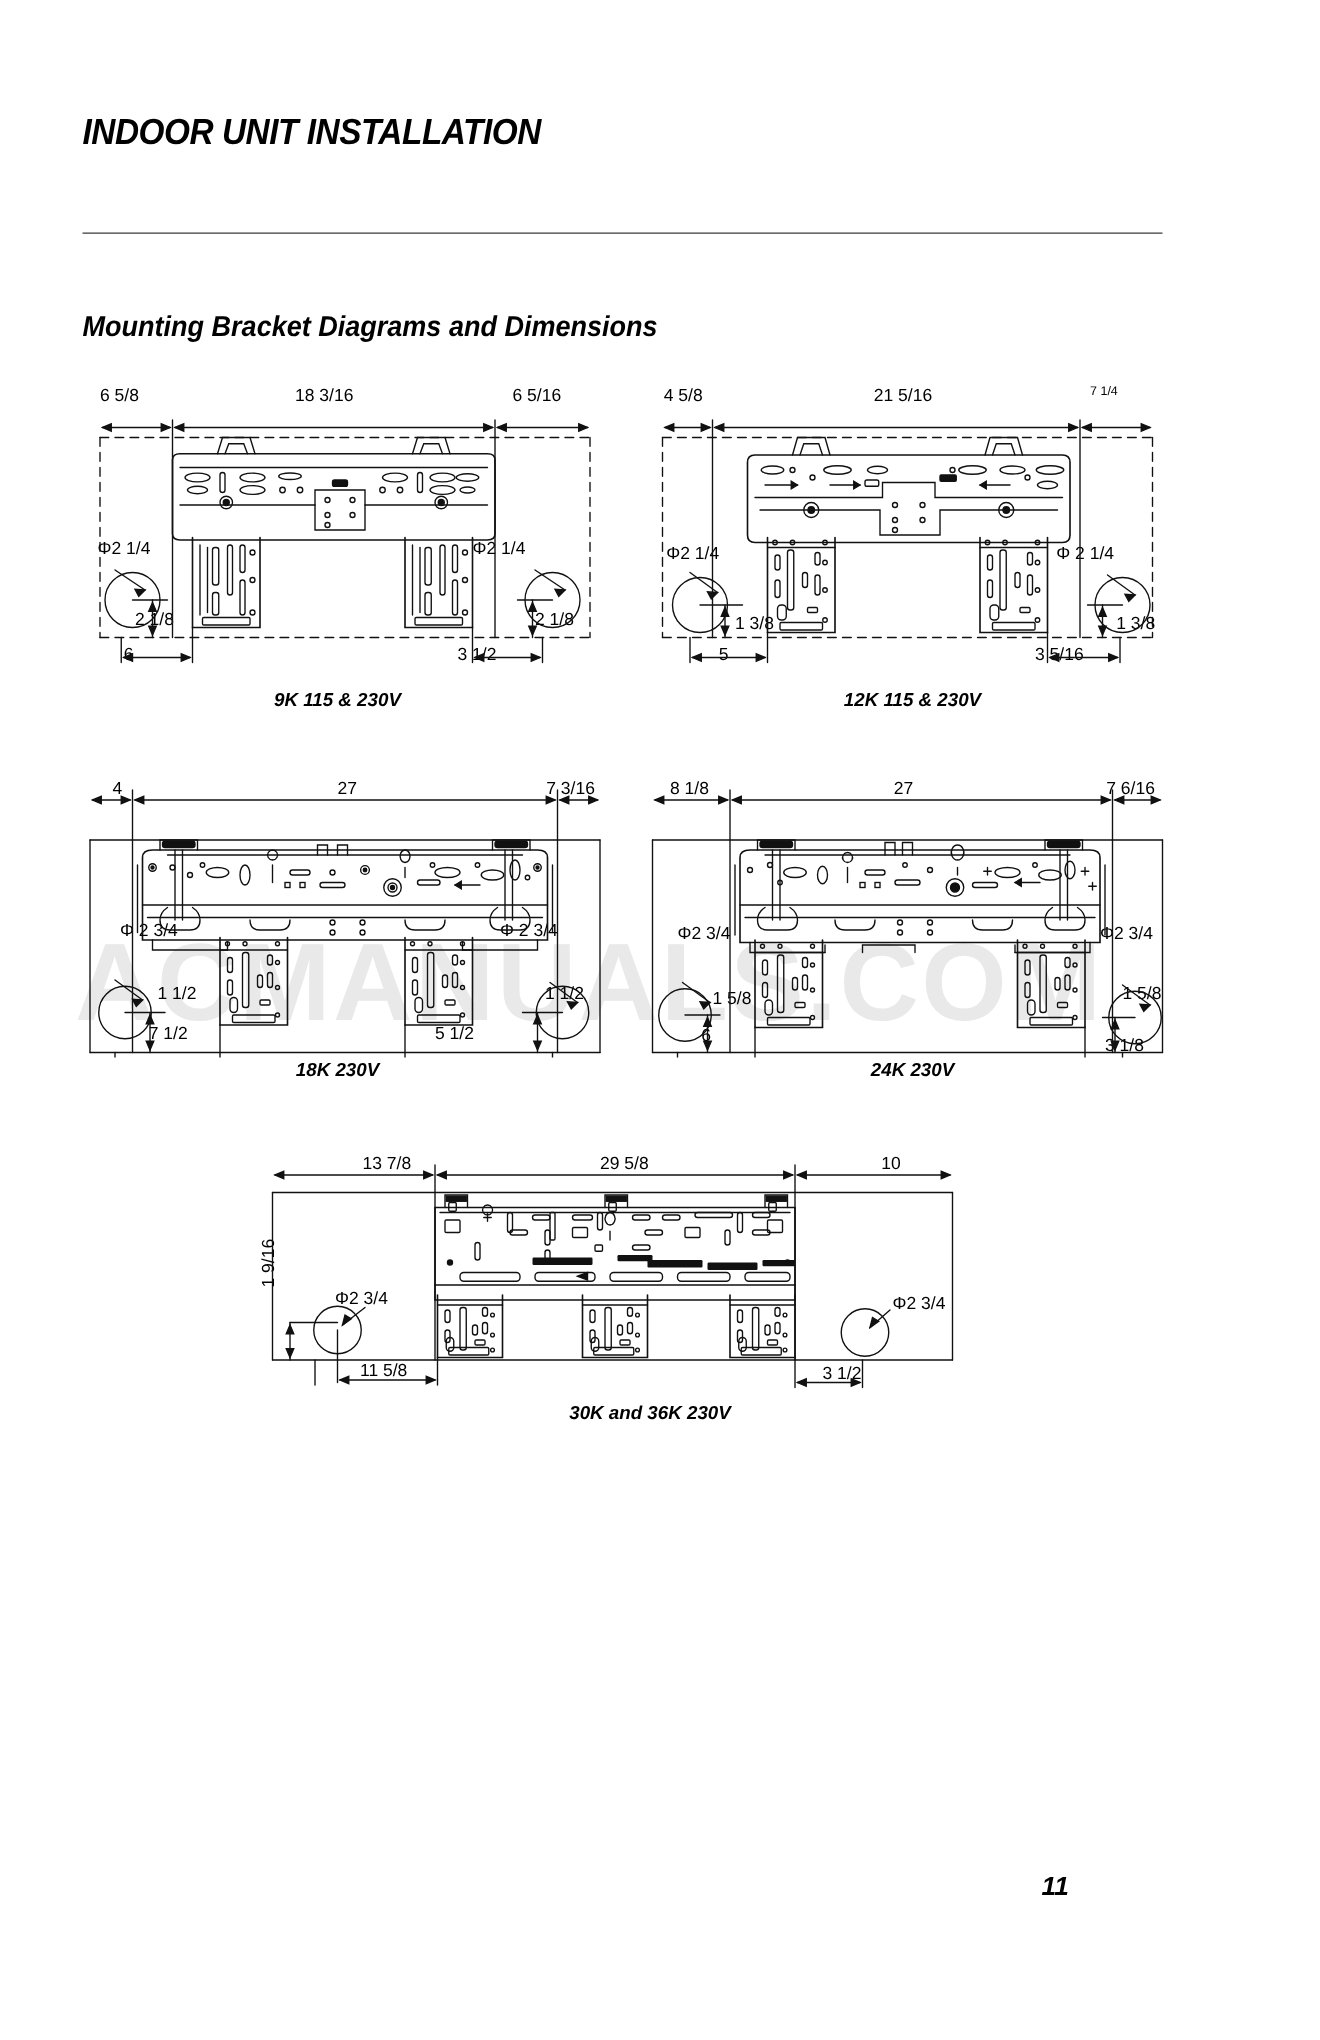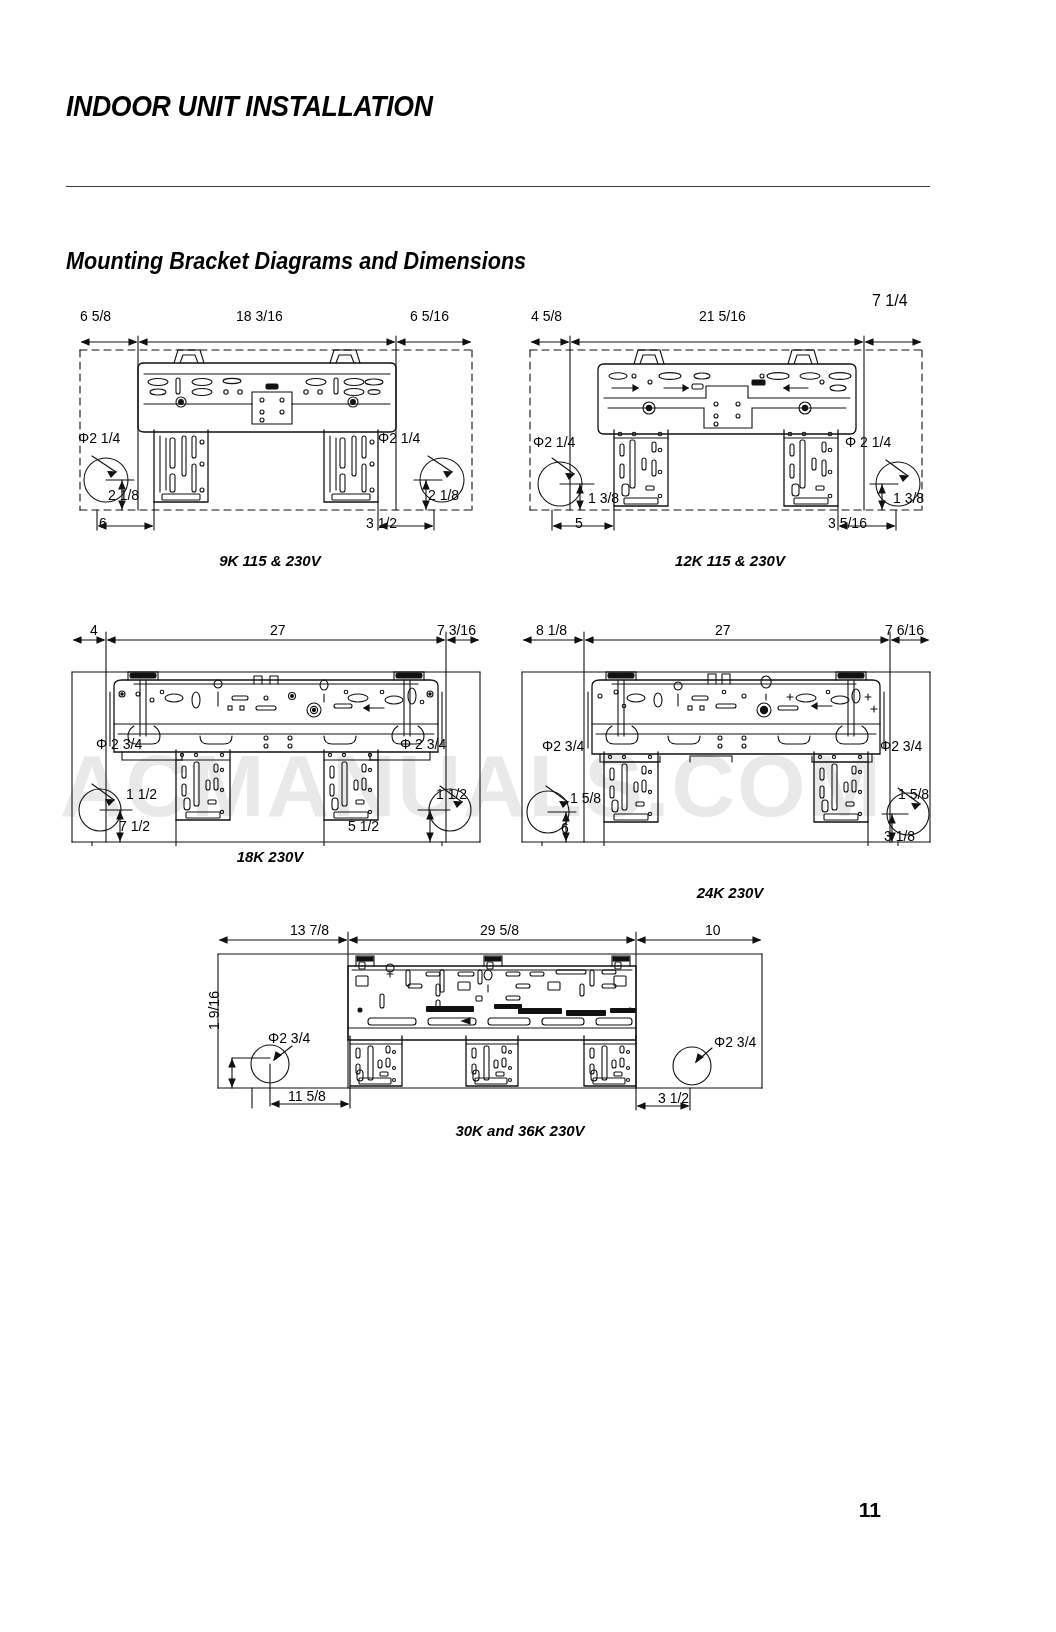--- a/index.html
+++ b/index.html
@@ -59,22 +59,22 @@
     position:absolute;right:78px;top:1440px;
     display:flex;align-items:center;gap:6px;
     z-index:3;
   }
   .logo-text{
     font-size:40px;font-weight:bold;font-style:italic;
     color:#3a3a3a;letter-spacing:-1px;
     transform:scaleX(1.03);transform-origin:left center;
   }
   .page-num{
-    position:absolute;right:66px;top:1498px;
-    font-size:21px;font-weight:bold;
+    position:absolute;right:92px;top:1498px;
+    font-size:21px;font-weight:bold;font-style:italic;
     z-index:3;
   }
 </style>
 </head>
 <body>
 
 <div class="page">
 
   <div class="page-title">INDOOR UNIT INSTALLATION</div>
   <div class="rule"></div>
@@ -327,21 +327,21 @@
         <path d="M322 194 L322 218"></path>
           <path d="M380 198 L380 218"></path>
         <path d="M324 214 L378 214"></path>
         <path d="M324 214 l7 -3 v6 z" fill="#111"></path>
           <path d="M378 214 l-7 -3 v6 z" fill="#111"></path>
       </g>
     </svg>
   </div>
   <div style="position:absolute;left:531px;top:308px;font-size:14px;">4 5/8</div>
   <div style="position:absolute;left:699px;top:308px;font-size:14px;">21 5/16</div>
-  <div style="position:absolute;left:872px;top:292px;font-size:16px;">7 1/4</div>
+  <div style="position:absolute;left:872px;top:308px;font-size:10px;">7 1/4</div>
   <div style="position:absolute;left:533px;top:434px;font-size:14px;">Φ2 1/4</div>
   <div style="position:absolute;left:845px;top:434px;font-size:14px;">Φ 2 1/4</div>
   <div style="position:absolute;left:588px;top:490px;font-size:14px;">1 3/8</div>
   <div style="position:absolute;left:893px;top:490px;font-size:14px;">1 3/8</div>
   <div style="position:absolute;left:575px;top:515px;font-size:14px;">5</div>
   <div style="position:absolute;left:828px;top:515px;font-size:14px;">3 5/16</div>
   <div class="caption" style="left:620px;top:552px;width:220px;">12K 115 &amp; 230V</div>
 
   <div class="fig" style="left:66px;top:614px;">
     <svg width="420" height="232" viewBox="0 0 420 232">
@@ -646,21 +646,21 @@
   </div>
   <div style="position:absolute;left:536px;top:622px;font-size:14px;text-align:right;">8 1/8</div>
   <div style="position:absolute;left:715px;top:622px;font-size:14px;">27</div>
   <div style="position:absolute;left:885px;top:622px;font-size:14px;">7 6/16</div>
   <div style="position:absolute;left:542px;top:738px;font-size:14px;">Φ2 3/4</div>
   <div style="position:absolute;left:880px;top:738px;font-size:14px;">Φ2 3/4</div>
   <div style="position:absolute;left:570px;top:790px;font-size:14px;">1 5/8</div>
   <div style="position:absolute;left:898px;top:786px;font-size:14px;">1 5/8</div>
   <div style="position:absolute;left:561px;top:820px;font-size:14px;">6</div>
   <div style="position:absolute;left:884px;top:828px;font-size:14px;">3 1/8</div>
-  <div class="caption" style="left:640px;top:848px;width:180px;margin-top:36px;">24K 230V</div>
+  <div class="caption" style="left:640px;top:848px;width:180px;">24K 230V</div>
 
   <div class="fig" style="left:200px;top:918px;">
     <svg width="580" height="200" viewBox="0 0 580 200">
       <g fill="none" stroke="#111" stroke-width="1.1" stroke-linecap="round">
         <path d="M18 36 L18 170"></path>
         <path d="M562 36 L562 170"></path>
         <path d="M18 36 L562 36"></path>
         <path d="M18 170 L562 170"></path>
         <path d="M148 14 L148 170"></path>
         <path d="M436 14 L436 170"></path>

